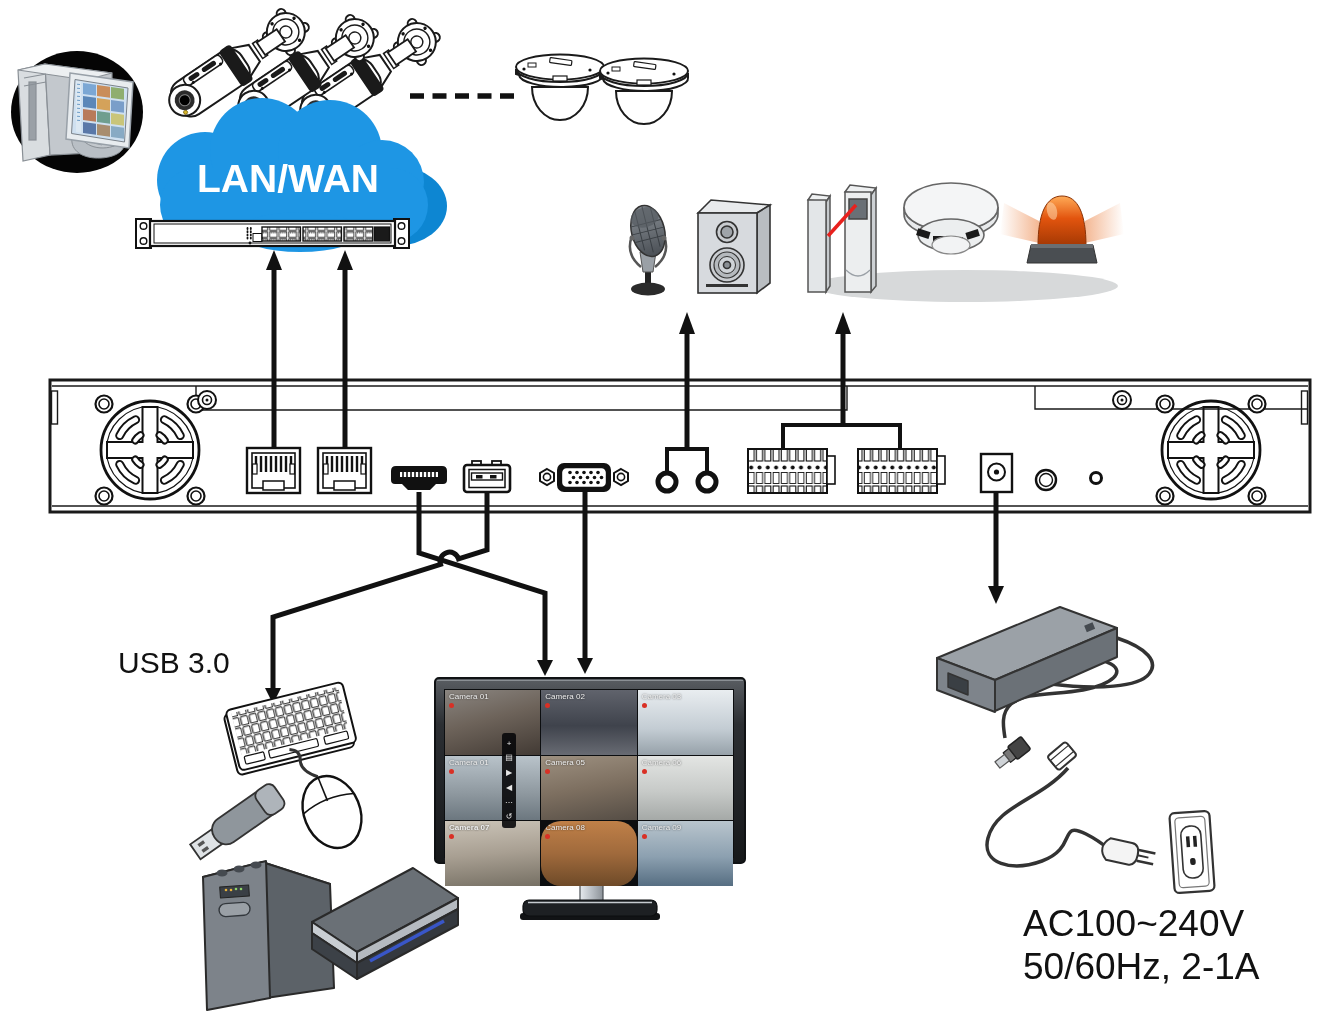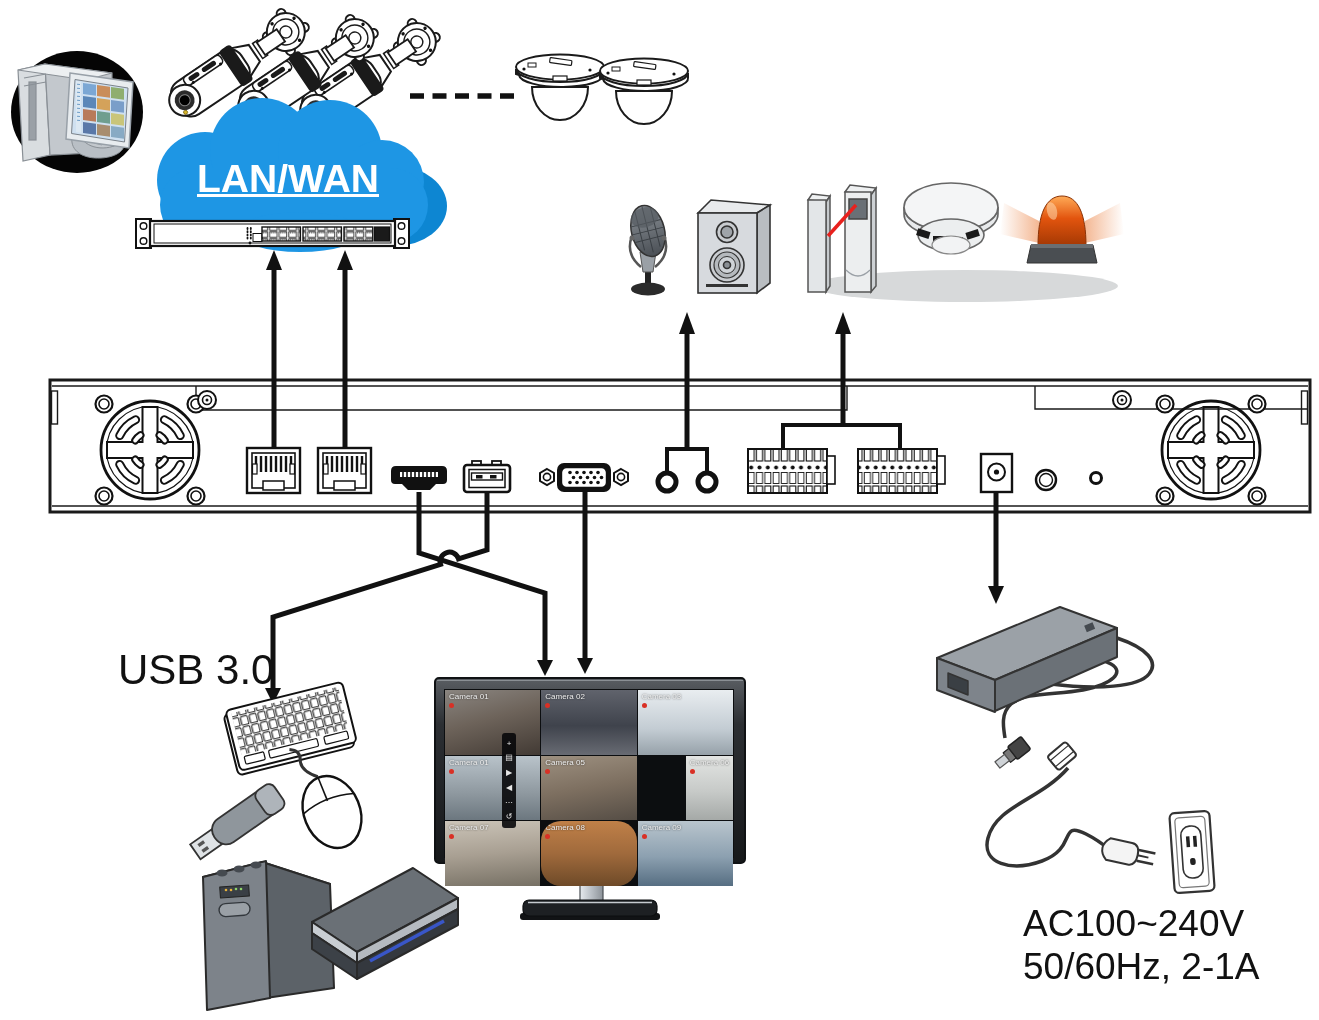--- a/index.html
+++ b/index.html
@@ -1,36 +1,36 @@
 <!DOCTYPE html>
 <html><head>
 <meta charset="utf-8">
 <style>
   html,body{margin:0;padding:0;background:#fff;}
   .canvas{position:relative;width:1319px;height:1020px;background:#fff;overflow:hidden;
           font-family:"Liberation Sans",sans-serif;}
   .canvas svg{position:absolute;left:0;top:0;}
   .txt{position:absolute;color:#111;white-space:nowrap;}
-  .lanwan{left:190px;top:157px;width:196px;text-align:center;font-size:39px;font-weight:bold;color:#fff;letter-spacing:0px;text-decoration:underline;}
-  .usb3{left:118px;top:646px;font-size:42px;}
+  .lanwan{left:190px;top:157px;width:196px;text-align:center;font-size:39px;font-weight:bold;color:#fff;letter-spacing:0px;}
+  .usb3{left:118px;top:646px;font-size:30px;}
   .acspec{left:1023px;top:902px;font-size:37px;line-height:43px;}
   
   .screen-grid{position:absolute;left:445px;top:690px;width:288px;height:196px;
     display:grid;grid-template-columns:repeat(3,1fr);grid-template-rows:repeat(3,1fr);
     gap:1px;background:#0c0e10;}
   .feed{position:relative;overflow:hidden;}
   .flabel{position:absolute;left:4px;top:2px;font-size:8px;color:#f0f0f0;text-shadow:0 0 2px rgba(0,0,0,.7);}
   .fdot{position:absolute;left:4px;top:13px;width:5px;height:5px;border-radius:50%;background:#d93025;}
   .f1{background:linear-gradient(165deg,#8a8580 0%,#6d635a 45%,#423a34 100%);}
   .f2{background:linear-gradient(180deg,#60636c 0%,#3f434c 55%,#686b73 100%);padding-left:19px;}
   .f3{background:linear-gradient(180deg,#e9edf0 0%,#c3ccd3 60%,#96a1a9 100%);}
   .f4{background:linear-gradient(180deg,#b9c3ca 0%,#8d979e 60%,#6c777f 100%);}
   .f5{background:linear-gradient(170deg,#9d9080 0%,#7d6f60 50%,#554d45 100%);}
-  .f6{background:linear-gradient(180deg,#e3e5e3 0%,#c7cac8 55%,#a5a9a7 100%);margin-left:48px;}
-  .f7{background:linear-gradient(175deg,#cbc4b8 0%,#a89f92 50%,#767064 100%);}
+  .f6{background:linear-gradient(180deg,#e3e5e3 0%,#c7cac8 55%,#a5a9a7 100%);}
+  .f7{background:linear-gradient(175deg,#cbc4b8 0%,#a89f92 50%,#767064 100%);font-weight:bold;}
   .f8{background:linear-gradient(180deg,#c08048 0%,#a06a3c 50%,#6e4a28 100%);border-radius:20px;}
   .f9{background:linear-gradient(180deg,#b9c5cd 0%,#8ca0b0 55%,#566e82 100%);}
   .ctrlbar{position:absolute;left:57px;top:43px;width:14px;height:95px;background:rgba(8,8,10,.9);
     border-radius:3px;display:flex;flex-direction:column;align-items:center;justify-content:space-evenly;}
   .ctrlbar span{font-size:8px;line-height:8px;color:#e6e6e6;}
 </style>
 </head>
 <body>
 
 <div class="canvas">

